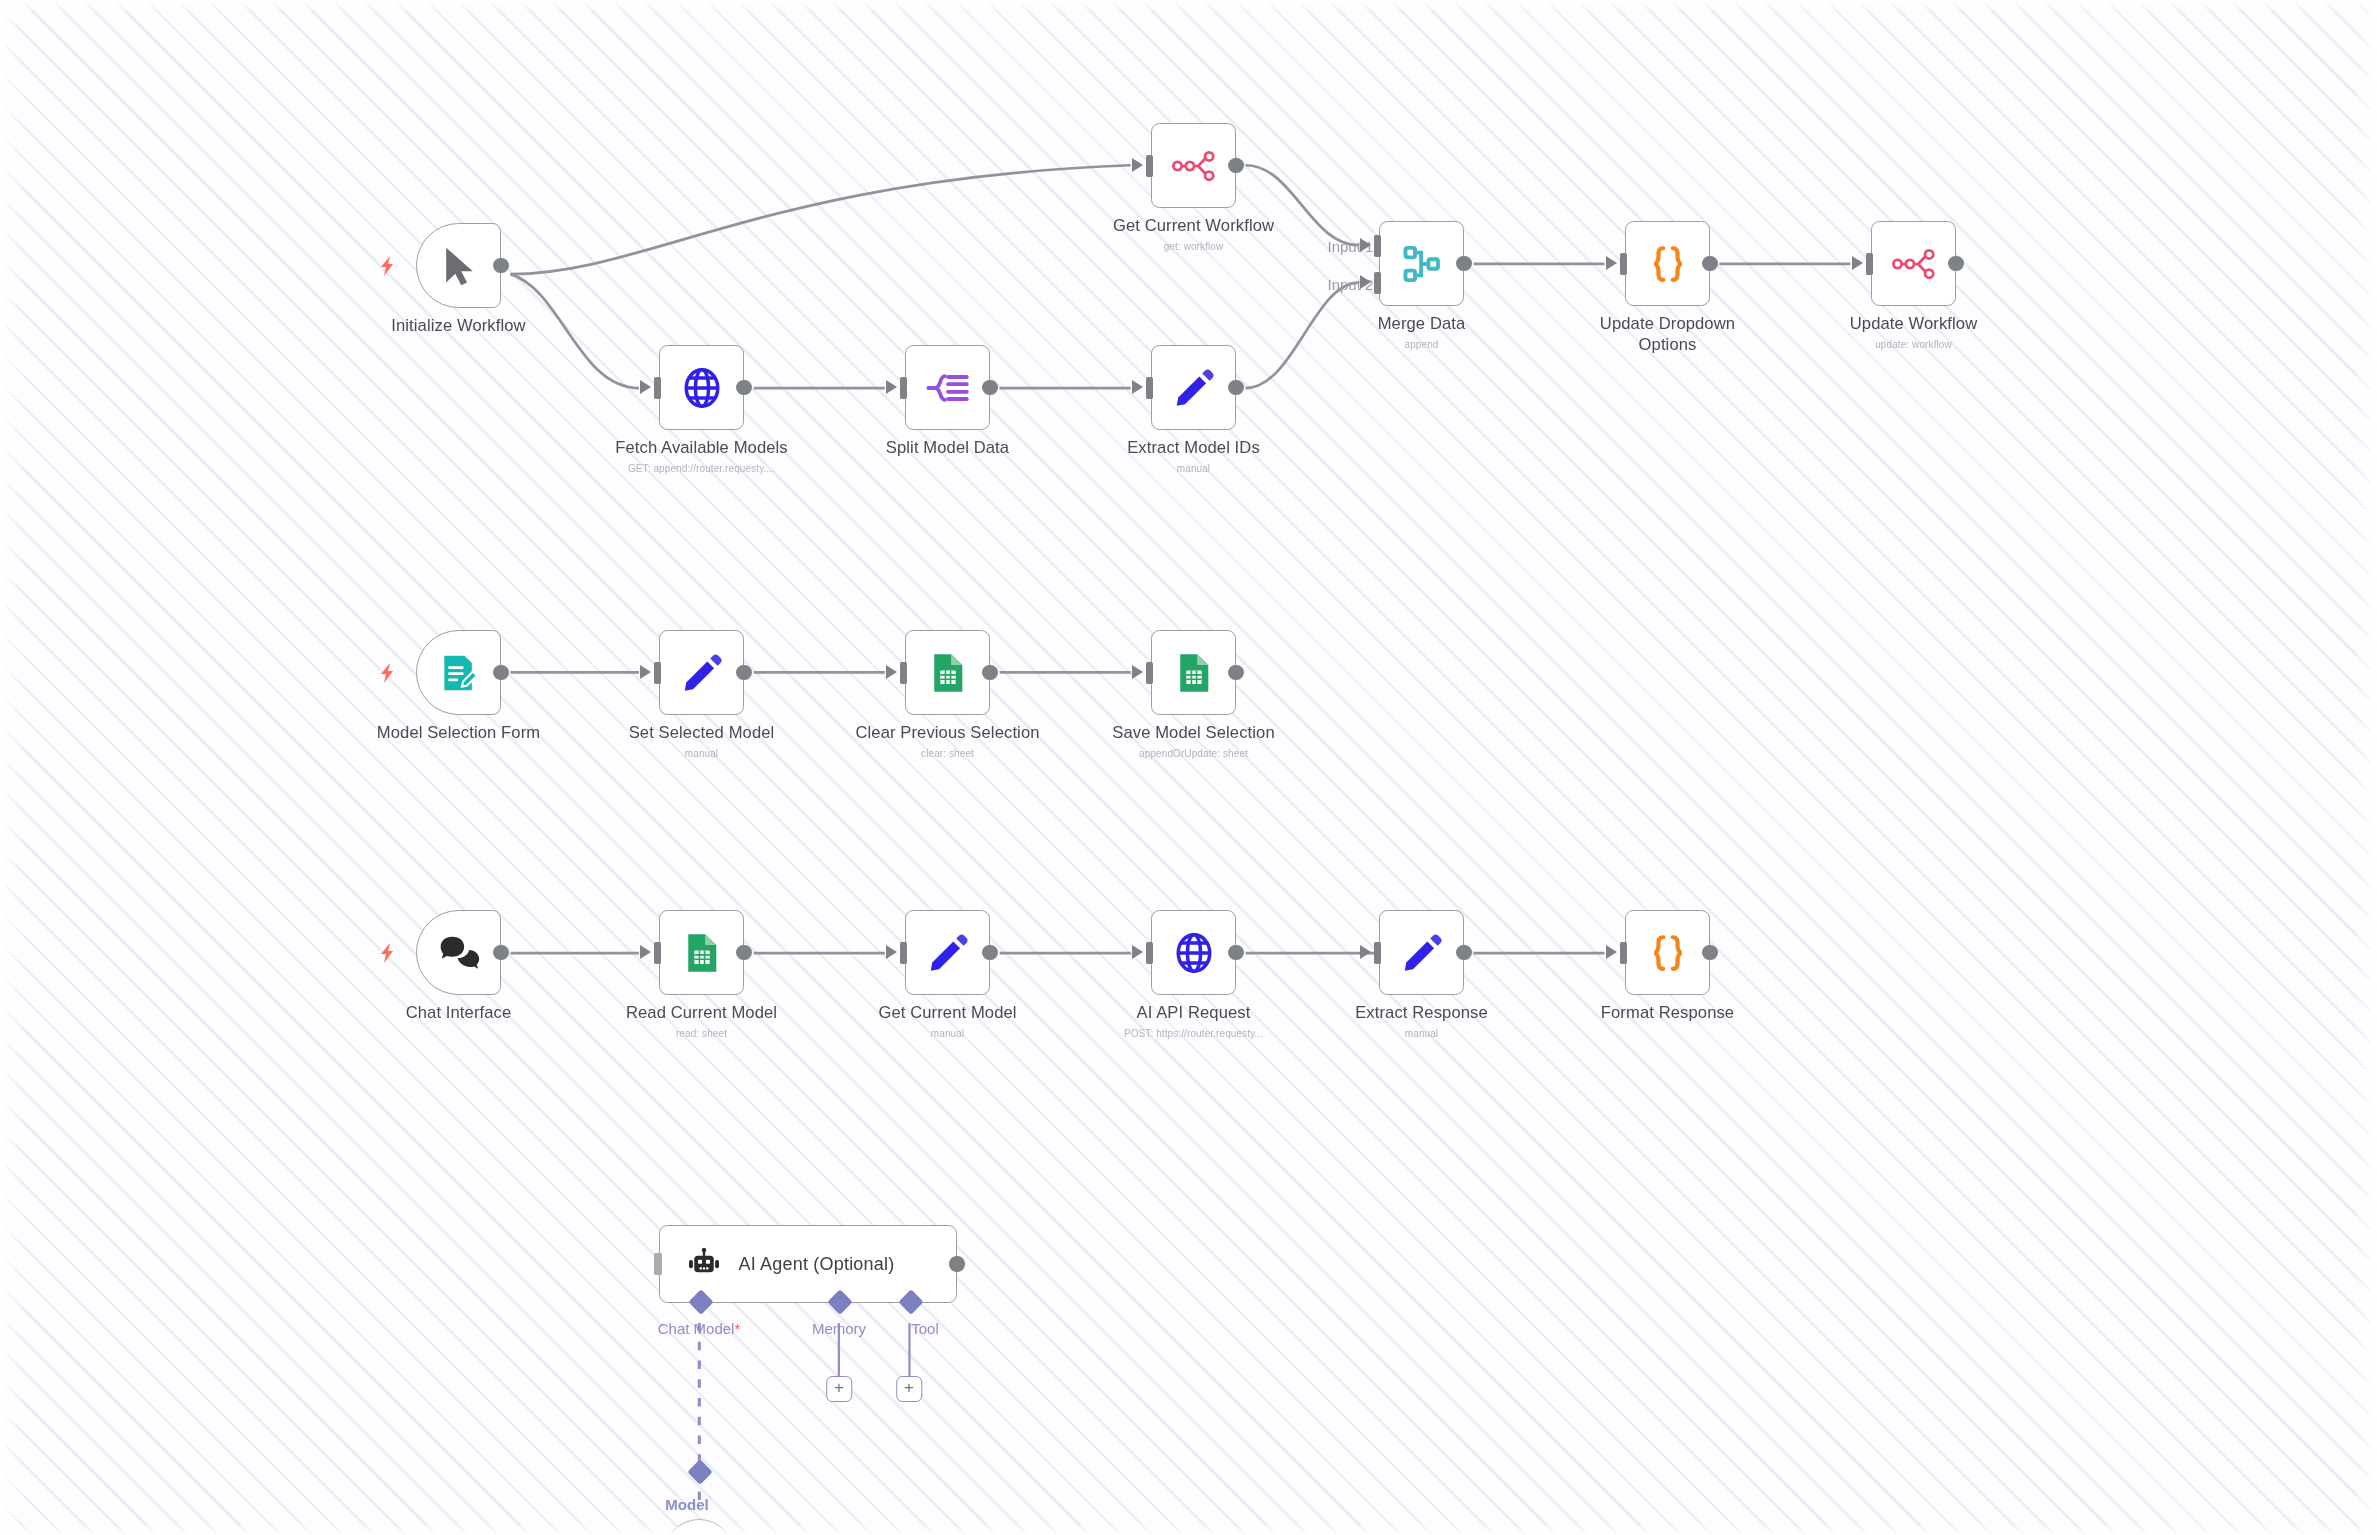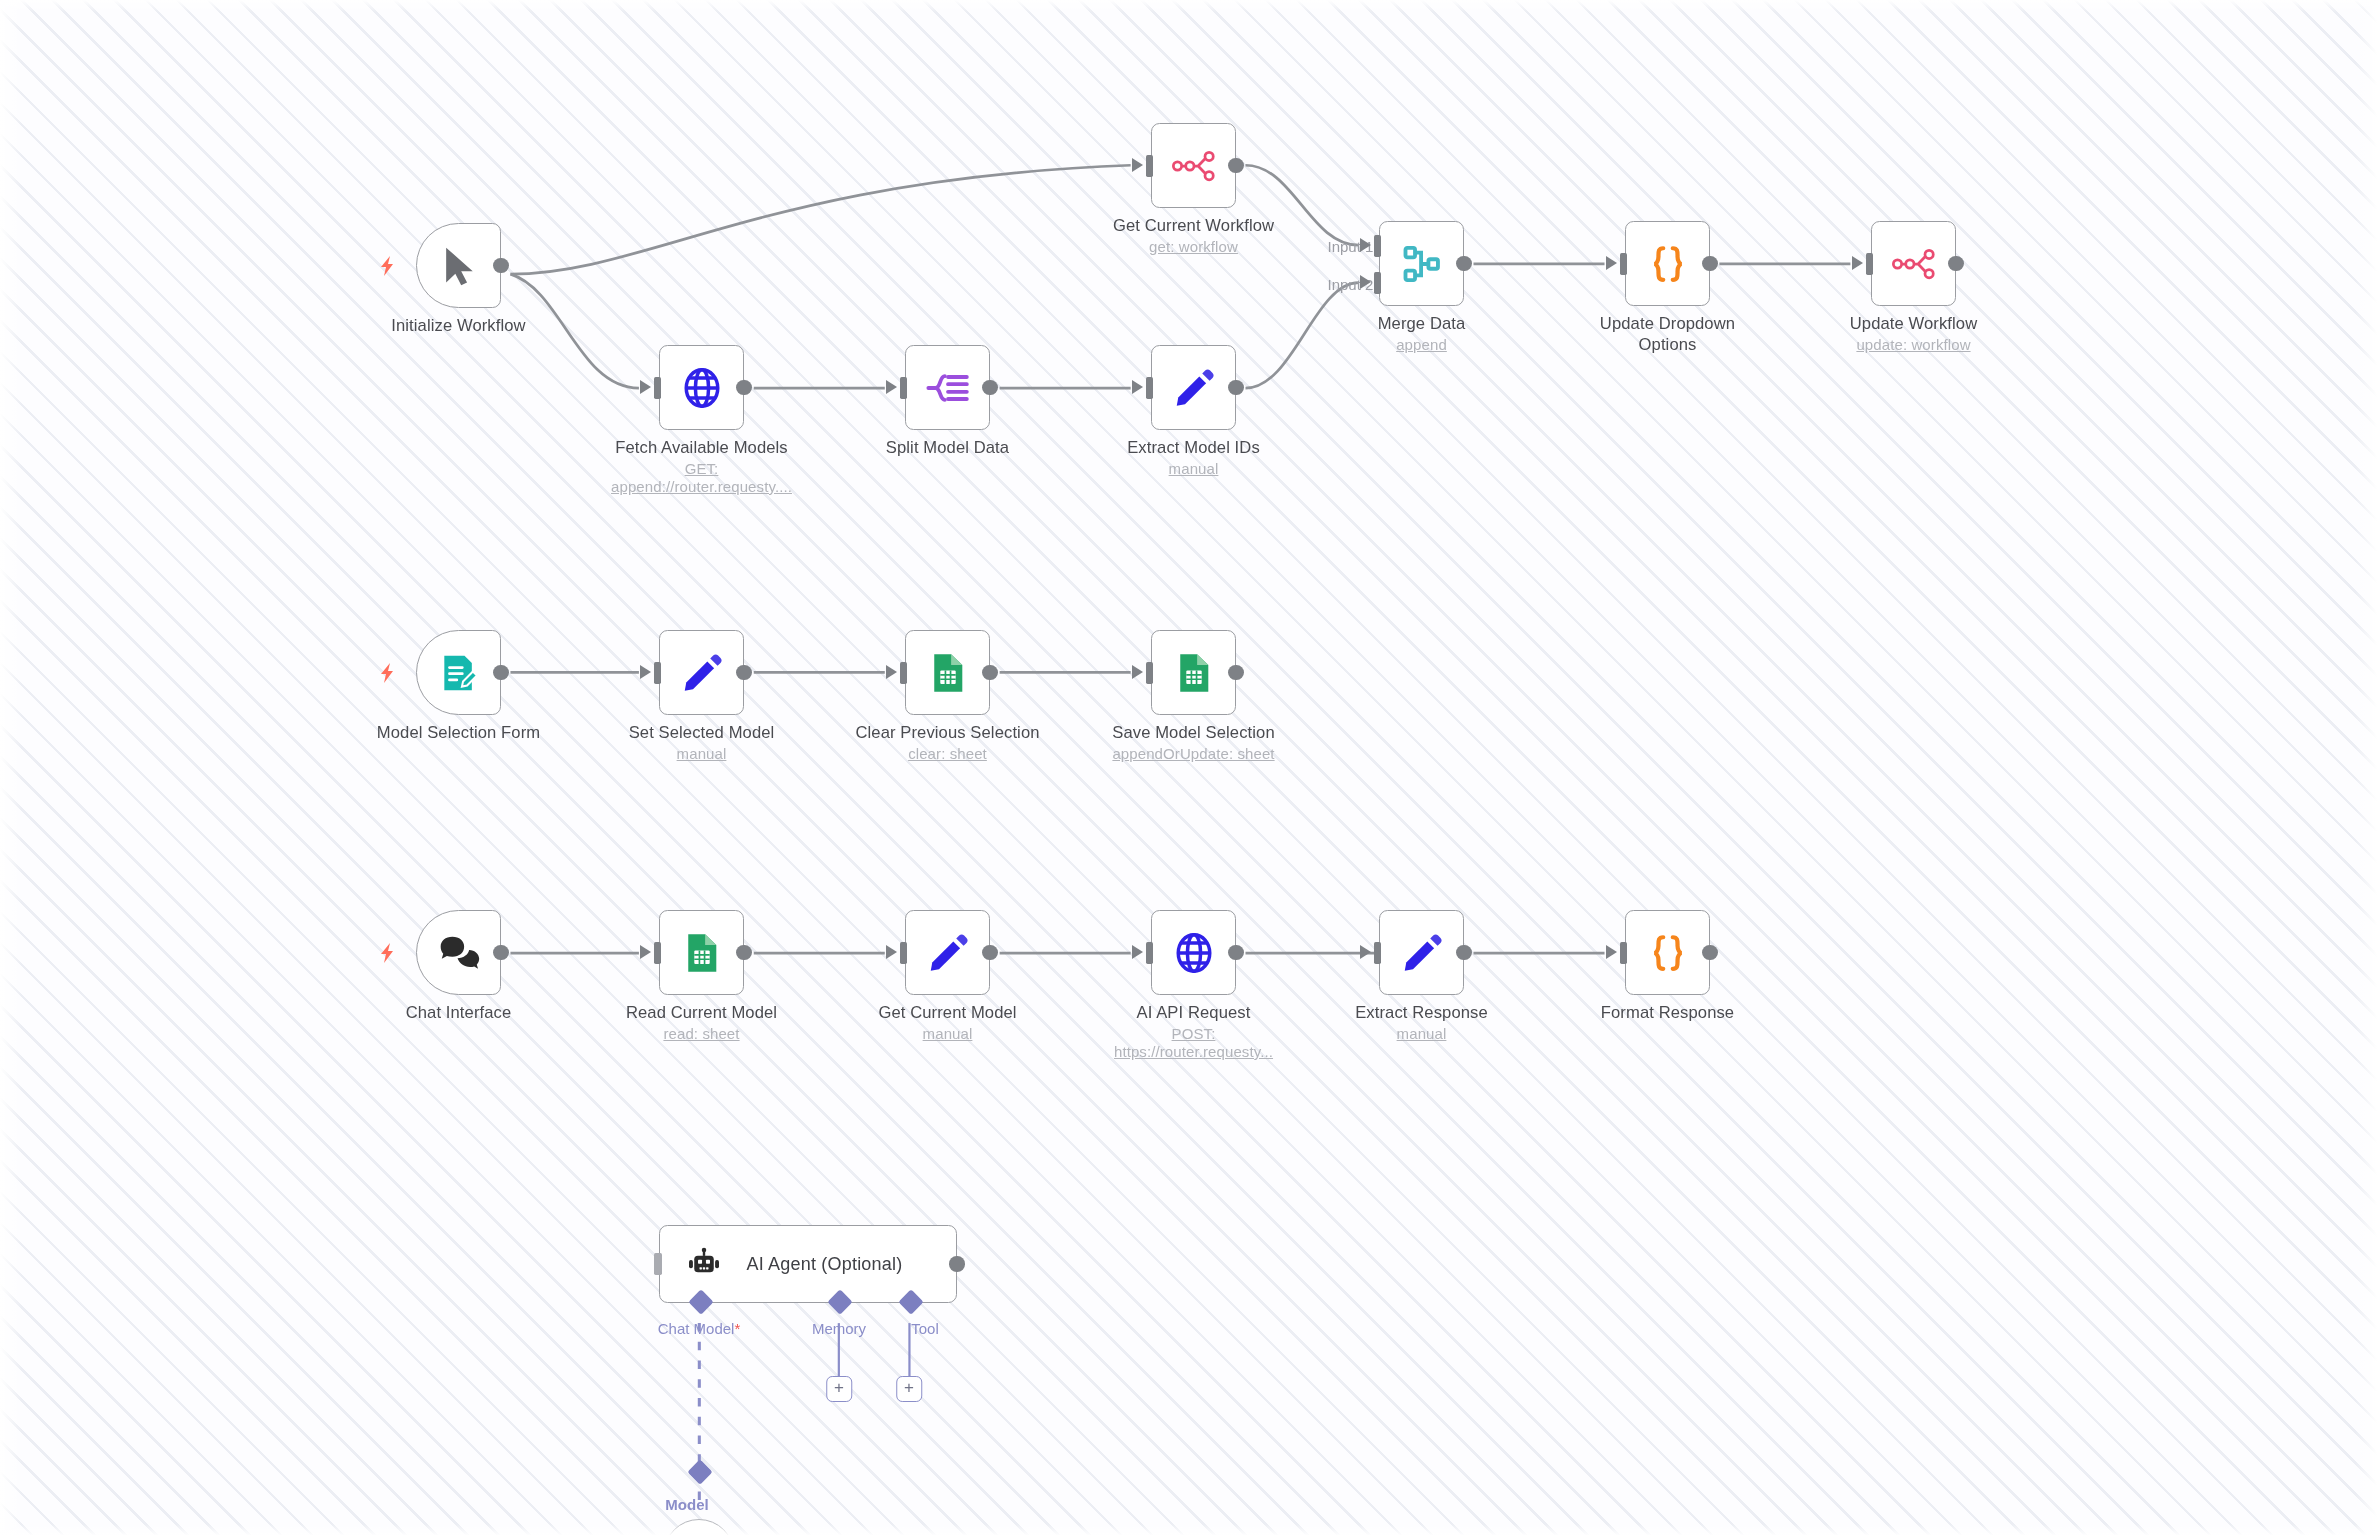--- a/index.html
+++ b/index.html
@@ -107,25 +107,24 @@
   }
   .node-title {
     font-size: 16.6px;
     line-height: 21px;
     color: #4a4b50;
     letter-spacing: 0.1px;
     white-space: pre-line;
   }
   .node-sub {
     margin-top: 1.7px;
-    font-size: 15px;
+    font-size: 10px;
     line-height: 18px;
     color: #b2b4ba;
     letter-spacing: 0.1px;
-    text-decoration: underline;
   }
 
   
   .ep-out {
     position: absolute;
     right: -8.5px;
     top: 50%;
     margin-top: -7.7px;
     width: 15.3px;
     height: 15.3px;
@@ -193,21 +192,21 @@
     position: relative;
     width: 298px;
     height: 78px;
     box-sizing: border-box;
     background: #ffffff;
     border: 1.9px solid #9b9da2;
     border-radius: 8.5px;
     display: flex;
     align-items: center;
     padding-left: 25.5px;
-    gap: 25px;
+    gap: 17px;
   }
   .agent-title {
     font-size: 18px;
     color: #3f4045;
     letter-spacing: 0.2px;
   }
   .agent-ep-in {
     position: absolute;
     left: -6px; top: 50%; margin-top: -11px;
     width: 7.7px; height: 22px; border-radius: 1.7px;

